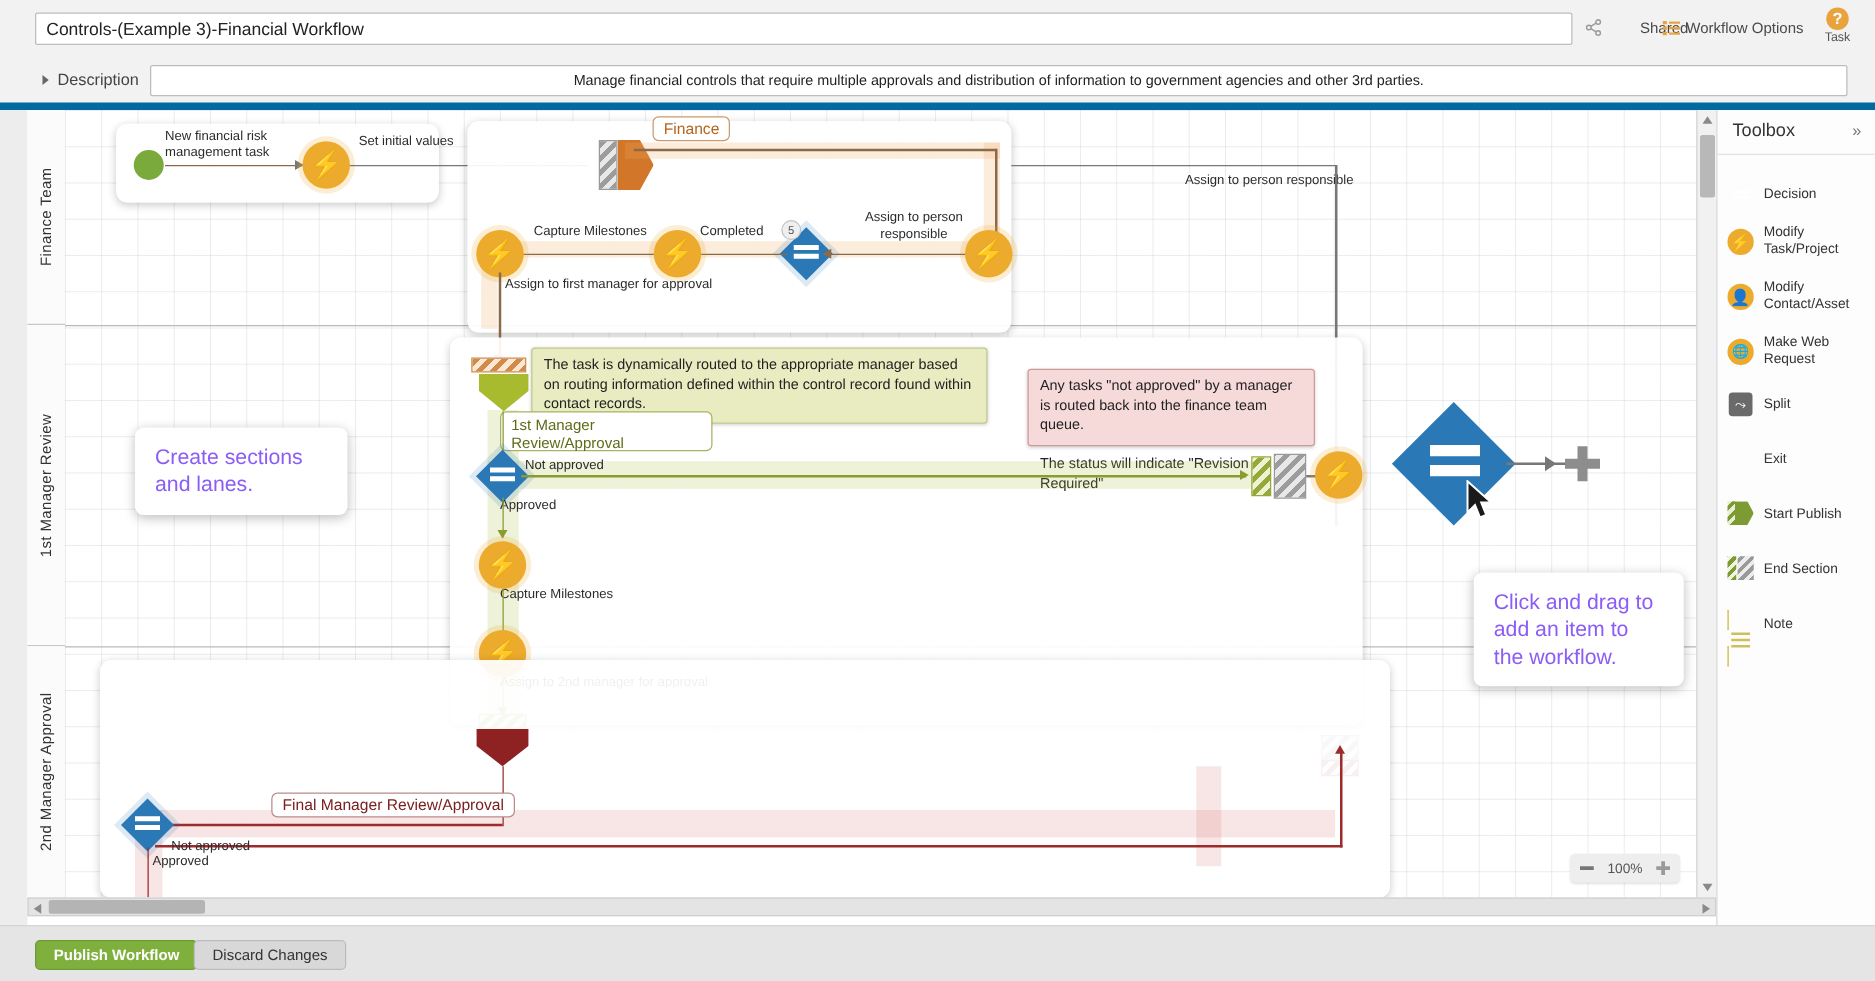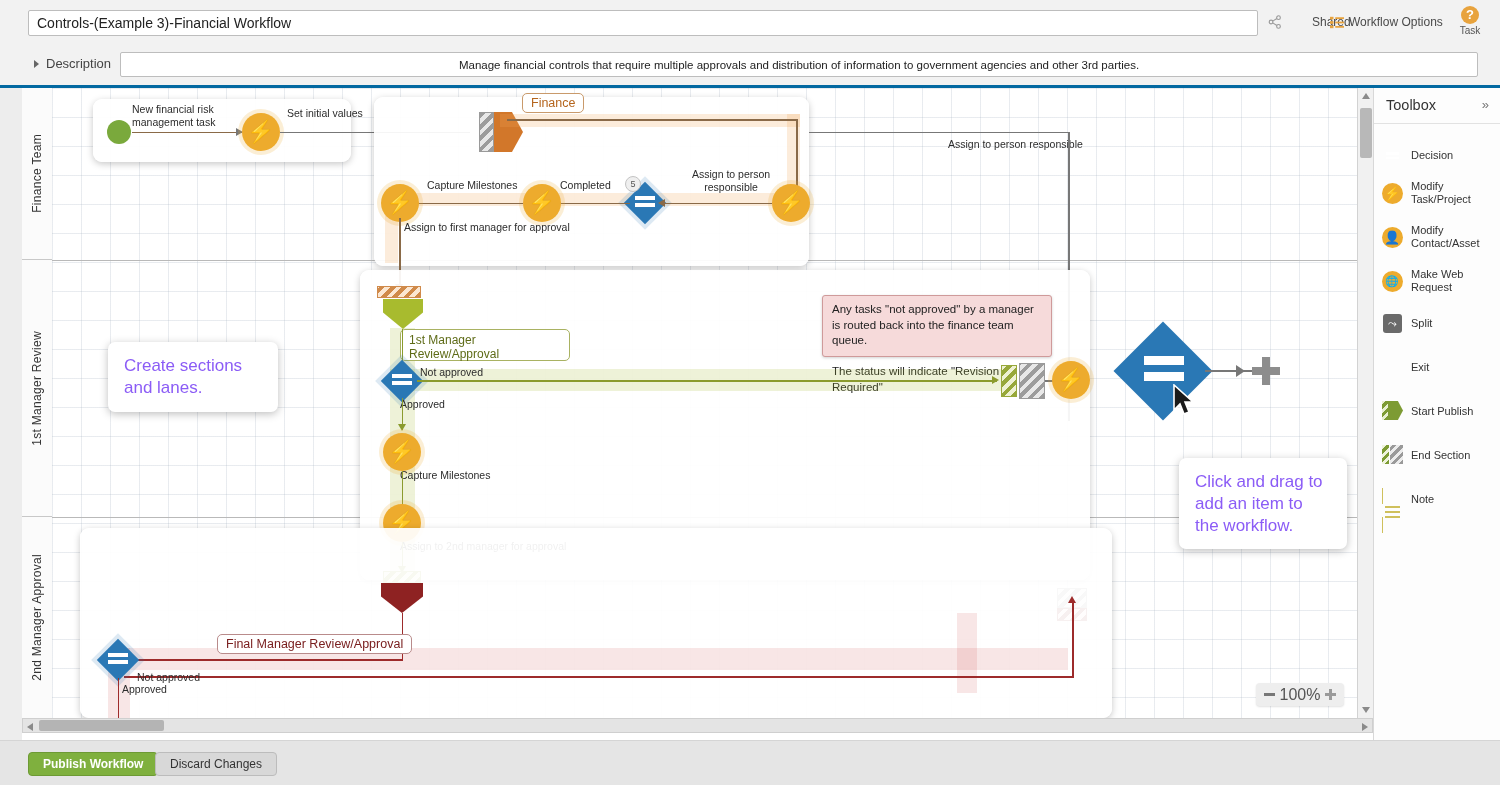--- a/index.html
+++ b/index.html
@@ -11,21 +11,21 @@
     overflow:hidden;
     position:relative;
     font-size:12px;
     color:#333;
   }
 
   
   #header {
     position:absolute; left:0; top:0; width:1500px; height:88px;
     background:#f2f2f2;
-    border-bottom:3px solid #0369a1;
+    border-bottom:6px solid #0369a1;
   }
   #title-input {
     position:absolute; left:28px; top:10px; width:1230px; height:26px;
     border:1px solid #bdbdbd; background:#fff; border-radius:2px;
     font-family:"Liberation Sans", sans-serif; font-size:14px;
     color:#222; padding:0 8px; outline:none;
   }
   .hdr-action {
     position:absolute; top:15px; display:flex; align-items:center;
     gap:5px; font-size:12px; color:#4a4a4a; cursor:pointer;
@@ -218,21 +218,21 @@
   #hsb-r { position:absolute; right:4px; top:4px; width:0;height:0;
     border-left:6px solid #8a8a8a;border-top:4px solid transparent;border-bottom:4px solid transparent; cursor:pointer;}
 
   
   #zoom-ctl {
     position:absolute; left:1256px; top:683px; width:88px; height:23px;
     background:#eeeeee; border-radius:4px; display:flex; align-items:center;
     justify-content:space-between; padding:0 8px; box-shadow:0 1px 2px rgba(0,0,0,0.12);
   }
   #zoom-out { width:11px;height:3px;background:#777; cursor:pointer; }
-  #zoom-level { font-size:16px; color:#555; }
+  #zoom-level { font-size:11px; color:#555; }
   #zoom-in { position:relative; width:11px;height:11px; cursor:pointer; }
   #zoom-in:before,#zoom-in:after{content:"";position:absolute;background:#9a9a9a;}
   #zoom-in:before{left:4px;top:0;width:3px;height:11px;}
   #zoom-in:after{left:0;top:4px;width:11px;height:3px;}
 
   
   #toolbox {
     position:absolute; left:1373px; top:88px; width:127px; height:652px;
     background:#fdfdfd; border-left:1px solid #d8d8d8;
   }
@@ -415,20 +415,21 @@
 
   <div class="edge-label" style="left:896px;top:50px;">Assign to person responsible</div>
   <div class="conn conn-h" style="left:757px;top:43.5px;width:260px;background:#777;"></div>
   <div class="conn conn-v" style="left:1016px;top:43.5px;height:289px;background:#777;"></div>
 
   <div class="section-panel" style="left:308px;top:182px;width:730px;height:310px;"></div>
 
   <div class="start-marker hatch-orange" style="left:325px;top:198px;width:44px;height:12px;"></div>
   <div class="start-marker pent-olive" style="left:331px;top:211px;width:40px;height:30px;clip-path:polygon(0 0,100% 0,100% 45%,50% 100%,0 45%);"></div>
 
+  <div class="note note-olive" style="left:373px;top:190px;width:365px;">The task is dynamically routed to the appropriate manager  based on routing information defined within the control record found within contact records.</div>
   <div class="note note-pink" style="left:770px;top:207px;width:230px;height:62px;white-space:pre-line;">Any tasks "not approved" by a manager is routed back into the finance team queue.
 
 The status will indicate "Revision Required"</div>
 
   <div class="glow-green" style="left:338px;top:240px;width:25px;height:252px;"></div>
   <div class="glow-green" style="left:338px;top:281px;width:620px;height:22px;"></div>
 
   <div class="sec-title olive" style="left:348px;top:241px;width:170px;height:32px;white-space:pre-line;padding-top:3px;">1st Manager
 Review/Approval</div>
 

